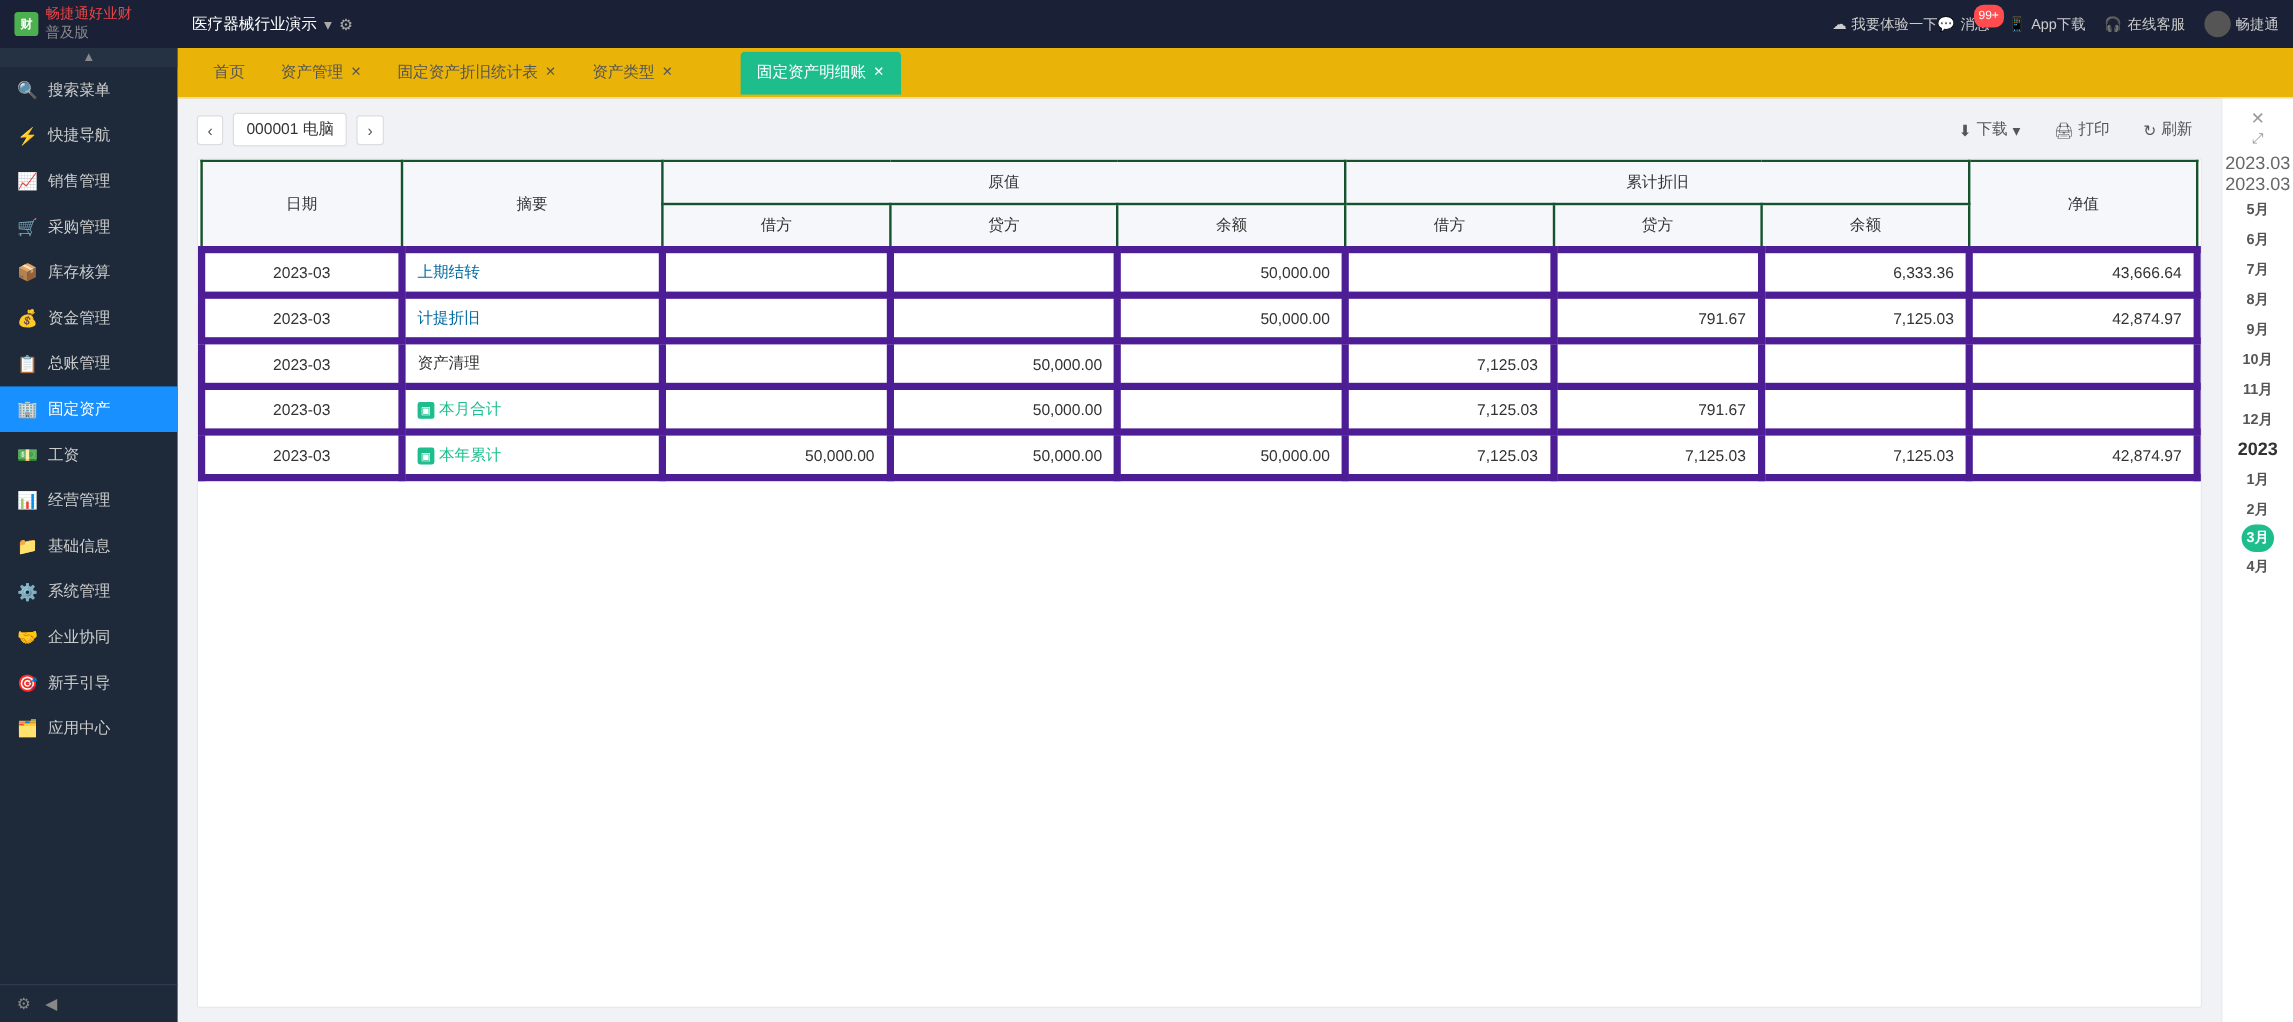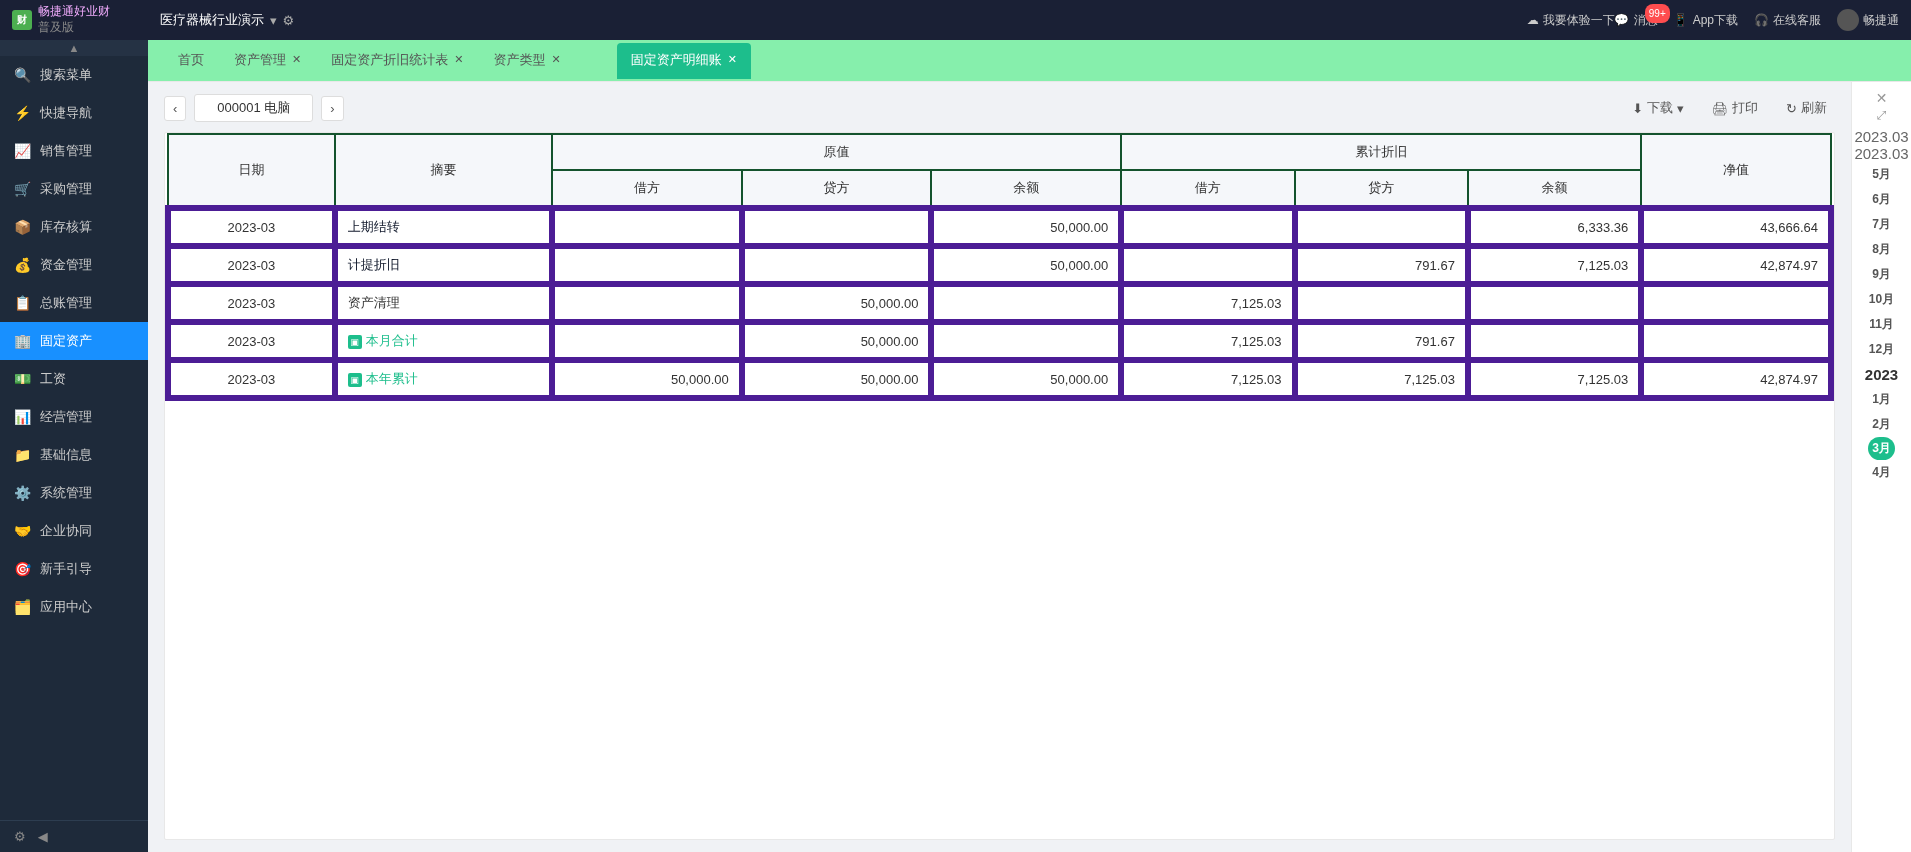--- a/index.html
+++ b/index.html
@@ -21,21 +21,21 @@
       gap: 6px;
       width: 148px;
     }
     .logo-icon {
       width: 20px; height: 20px;
       background: #4caf50;
       border-radius: 3px;
       display: flex; align-items: center; justify-content: center;
       font-size: 10px; color: #fff; font-weight: bold;
     }
-    .logo-text { font-size: 12px; color: #f0abfc; line-height: 1.2; }
+    .logo-text { font-size: 12px; color: #ef4444; line-height: 1.2; }
     .logo-sub { font-size: 12px; color: #888; }
     .header-company {
       display: flex; align-items: center; gap: 6px;
       font-size: 13px; color: #fff; flex: 1;
     }
     .header-company .gear { color: #aaa; cursor: pointer; }
     .header-experience {
       display: flex; align-items: center; gap: 4px;
       color: #ccc; font-size: 12px; margin-left: 20px;
       cursor: pointer;
@@ -88,21 +88,21 @@
       border-top: 1px solid #2d3d50;
       gap: 12px;
     }
     .sidebar-footer-btn { color: #888; cursor: pointer; font-size: 13px; }
 
     
     .content-area { flex: 1; display: flex; flex-direction: column; overflow: hidden; background: #f0f2f5; }
 
     
     .tab-bar {
-      background: #86efac;
+      background: #eab308;
       display: flex; align-items: center;
       padding: 0 16px;
       border-bottom: 1px solid #e8e8e8;
       height: 42px;
       flex-shrink: 0;
       gap: 2px;
     }
     .tab {
       display: flex; align-items: center; gap: 4px;
       padding: 8px 14px;
@@ -121,21 +121,21 @@
     
     .main-panel { flex: 1; padding: 12px 16px; overflow: hidden; display: flex; flex-direction: column; }
 
     
     .toolbar {
       display: flex; align-items: center; justify-content: space-between;
       margin-bottom: 10px;
     }
     .nav-bar { display: flex; align-items: center; gap: 8px; }
     .nav-btn { background: #fff; border: 1px solid #ddd; border-radius: 3px; padding: 4px 8px; cursor: pointer; color: #555; font-size: 13px; }
-    .asset-code { background: #fff; border: 1px solid #ddd; border-radius: 3px; padding: 4px 22px; font-size: 13px; color: #333; }
+    .asset-code { background: #fff; border: 1px solid #ddd; border-radius: 3px; padding: 4px 10px; font-size: 13px; color: #333; }
     .toolbar-right { display: flex; align-items: center; gap: 12px; }
     .toolbar-btn { display: flex; align-items: center; gap: 4px; background: none; border: none; cursor: pointer; color: #555; font-size: 13px; padding: 4px 8px; }
 
     
     .table-wrapper { flex: 1; overflow: auto; background: #fff; border: 1px solid #e8e8e8; border-radius: 2px; }
     table { width: 100%; border-collapse: collapse; font-size: 13px; }
     thead tr th {
       background: #f5f7fa;
       border: 2px solid #14532d;
       padding: 8px 10px;
@@ -147,21 +147,21 @@
     tbody tr td {
       border: 6px solid #4c1d95;
       padding: 7px 10px;
       text-align: center;
       color: #333;
       white-space: nowrap;
     }
     .td-left { text-align: left !important; }
     .td-right { text-align: right !important; }
     .text-teal { color: #1dbe8c; }
-    .text-link { color: #0f172a; text-align: right; }
+    .text-link { color: #0369a1; text-align: right; }
     .summary-icon { display: inline-block; width: 14px; height: 14px; background: #1dbe8c; border-radius: 2px; margin-right: 4px; color: #fff; font-size: 9px; line-height: 14px; text-align: center; }
 
     
     .right-panel {
       width: 60px;
       background: #fff;
       border-left: 1px solid #e8e8e8;
       display: flex;
       flex-direction: column;
       align-items: center;

